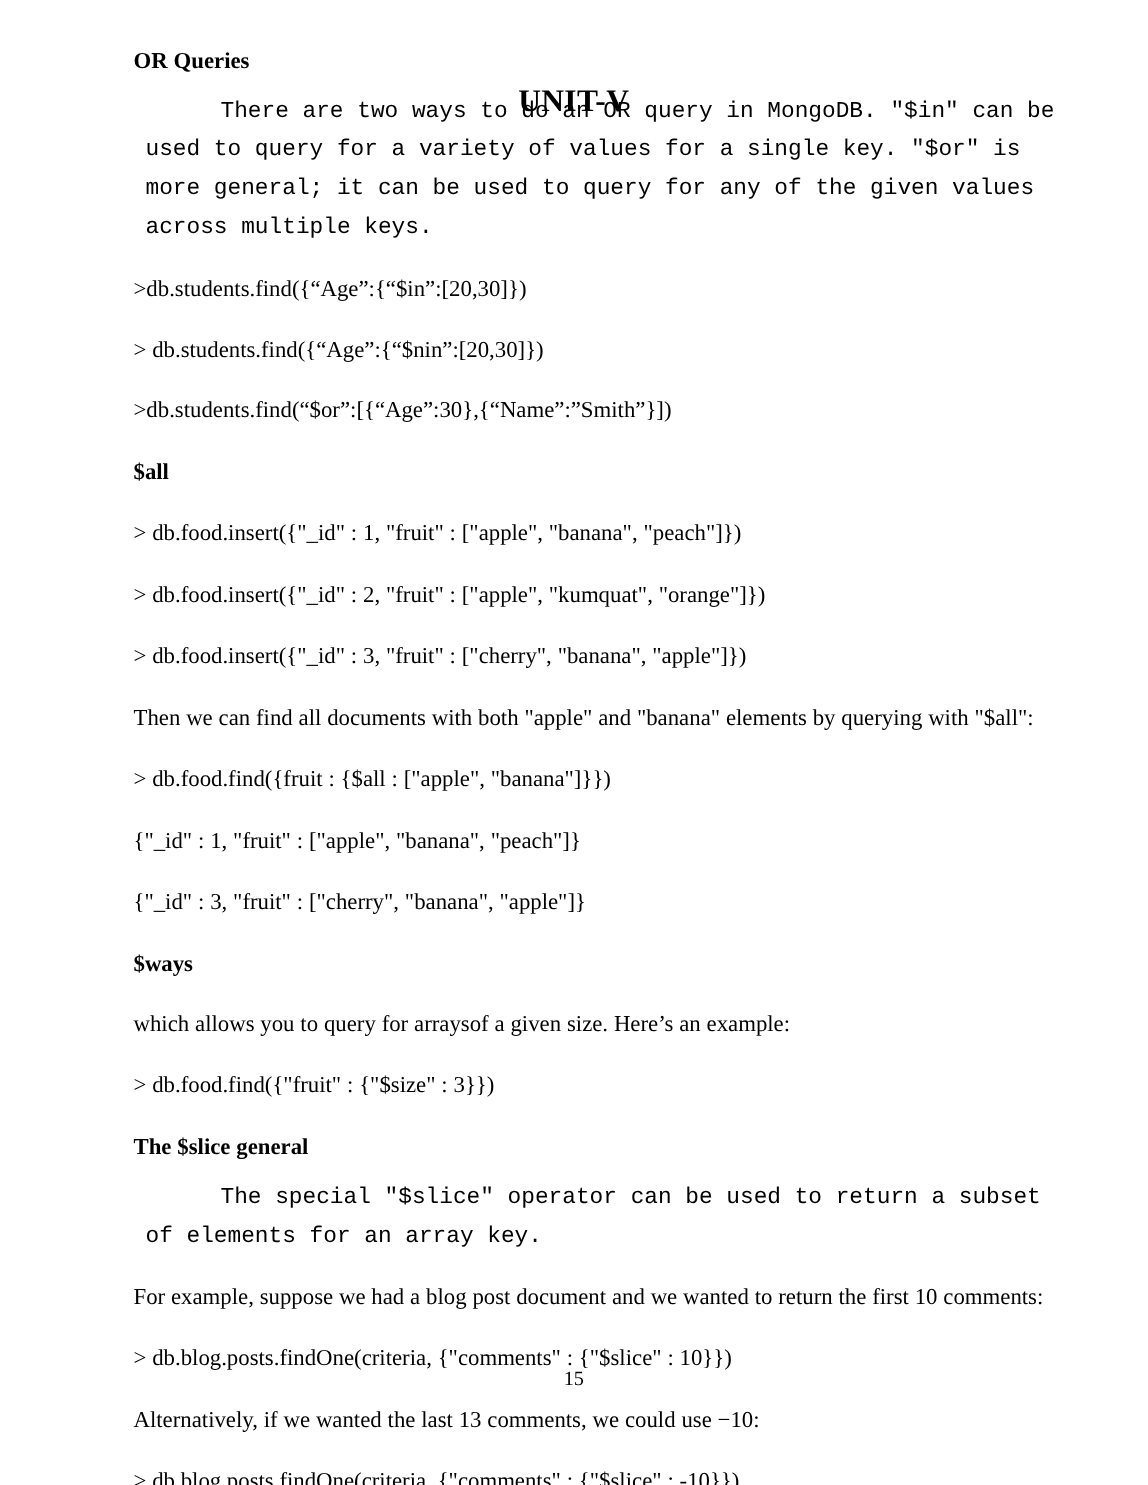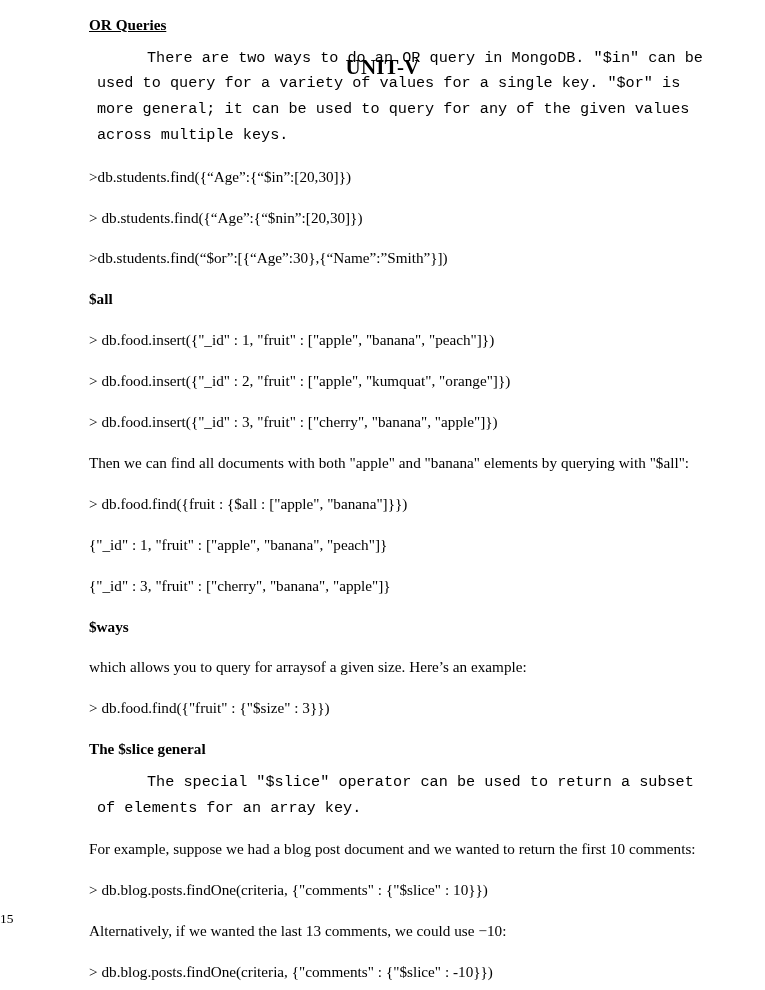--- a/index.html
+++ b/index.html
@@ -39,37 +39,37 @@
   .line {
     font-size: 15.2px;
     line-height: 25.7px;
     white-space: pre-wrap;
     word-spacing: 0.1px;
   }
   .line.bold {
     font-weight: bold;
   }
   .block-gap-top {
-    margin-top: 12px;
-    text-decoration: underline;
+    margin-top: 28px;
   }
   .para {
     font-size: 15.2px;
     line-height: 25.7px;
     margin: 8px;
     font-family: Liberation Mono, monospace;
   }
   .para.indent-first {
     text-indent: 50px;
   }
   .page-number {
     position: absolute;
     left: 0;
     right: 0;
     top: 911px;
+    text-align: center;
     font-size: 13.5px;
     line-height: 16px;
   }
 </style>
 </head>
 <body>
 
 <div class="page">
 
   <h1 class="doc-title">UNIT-V</h1>

